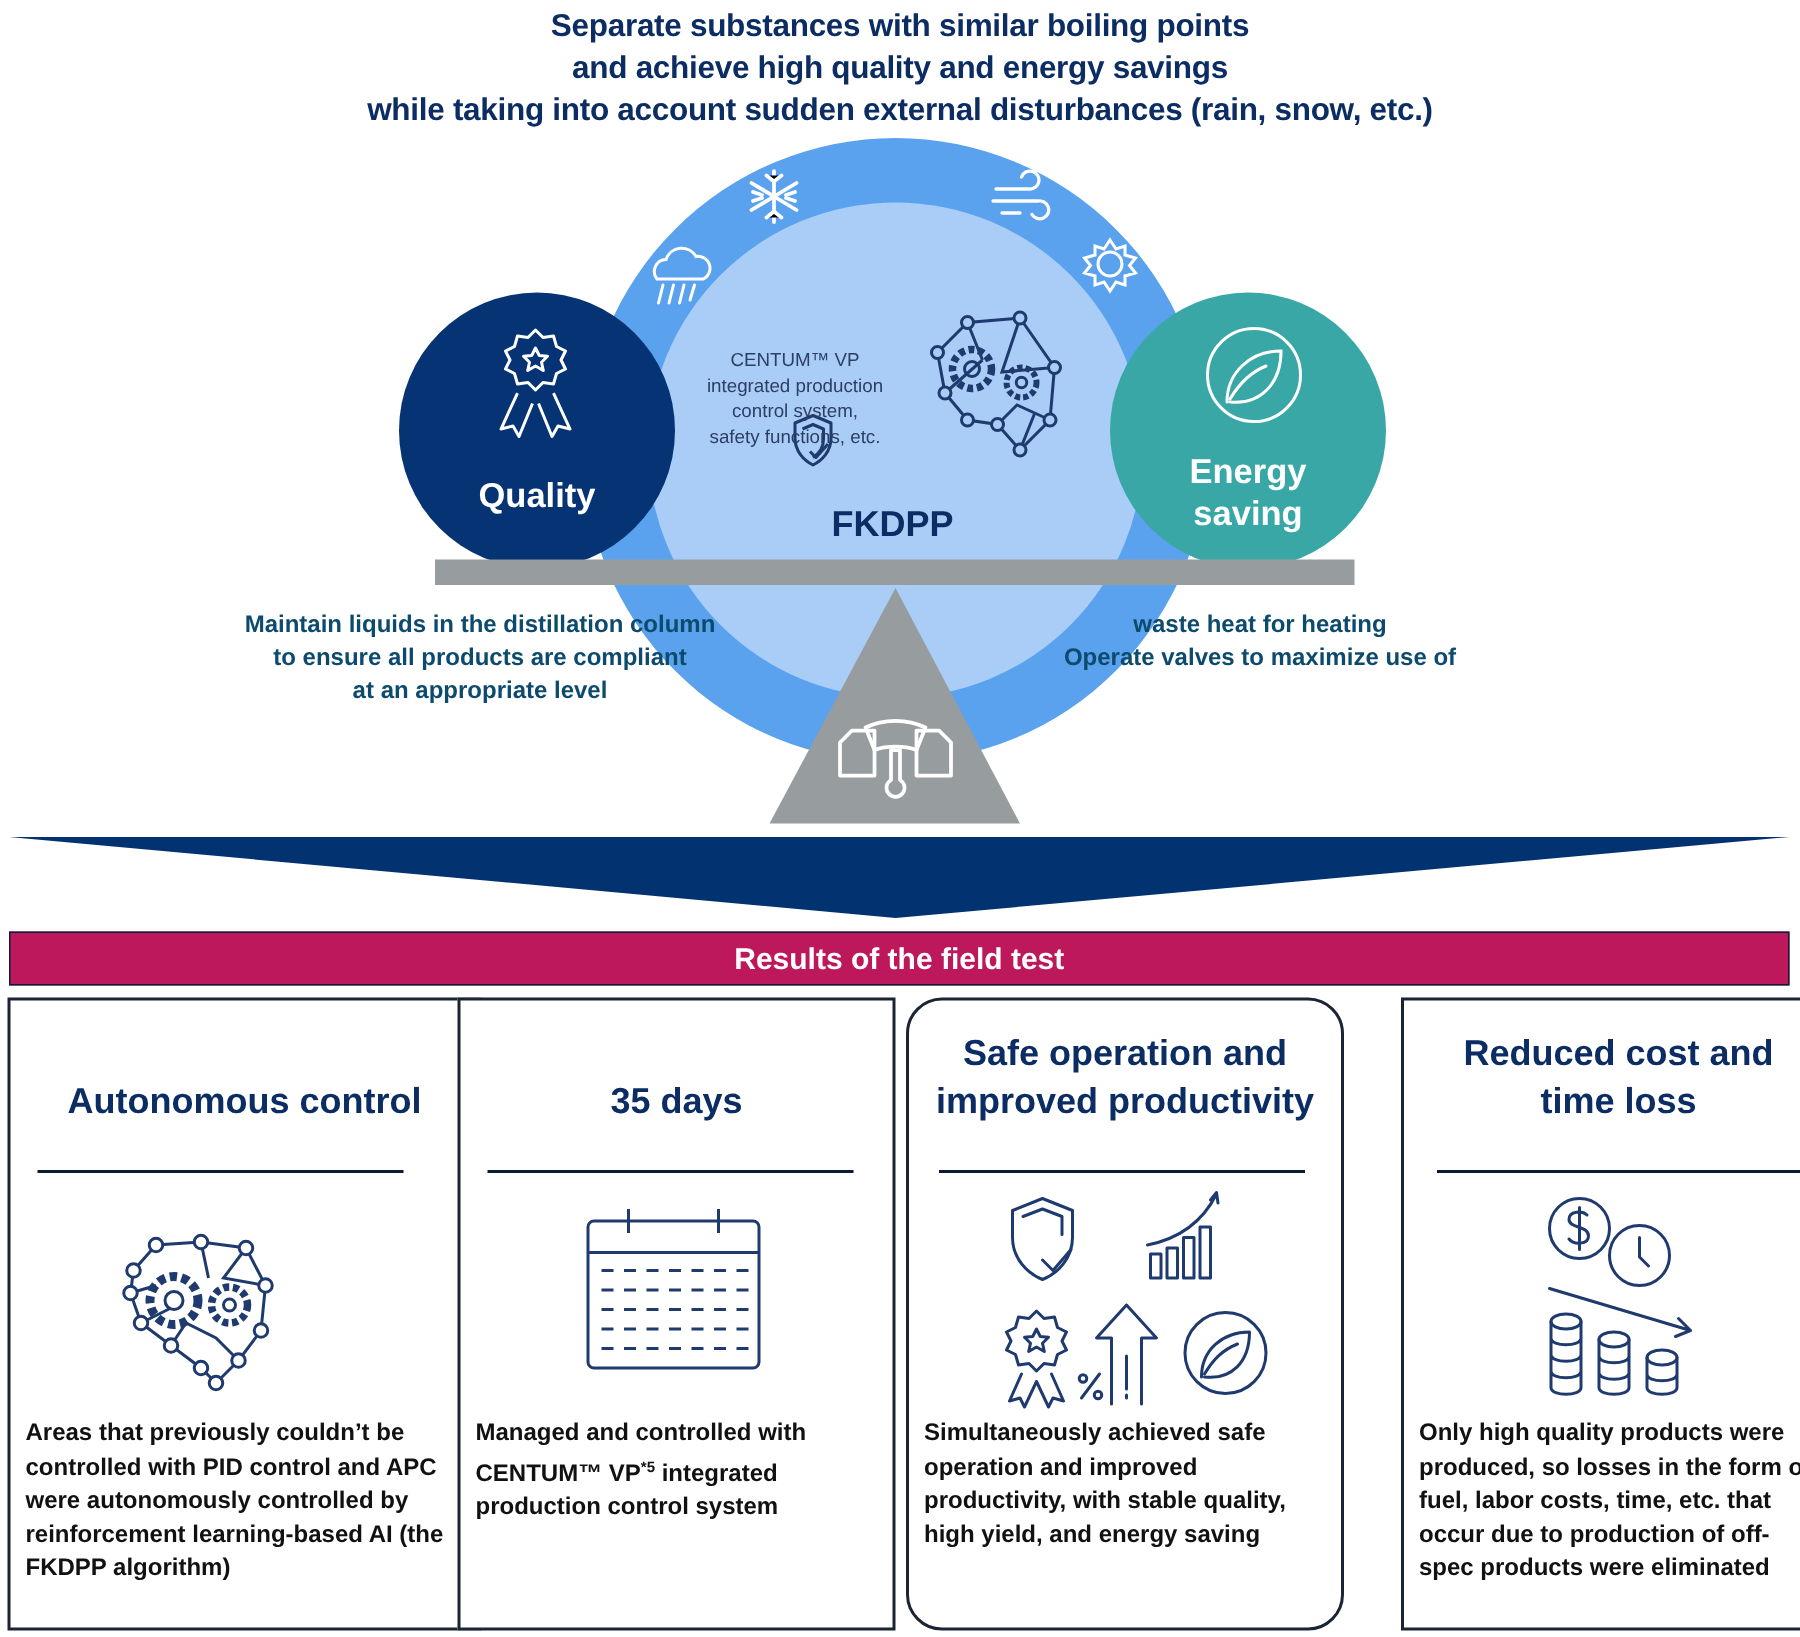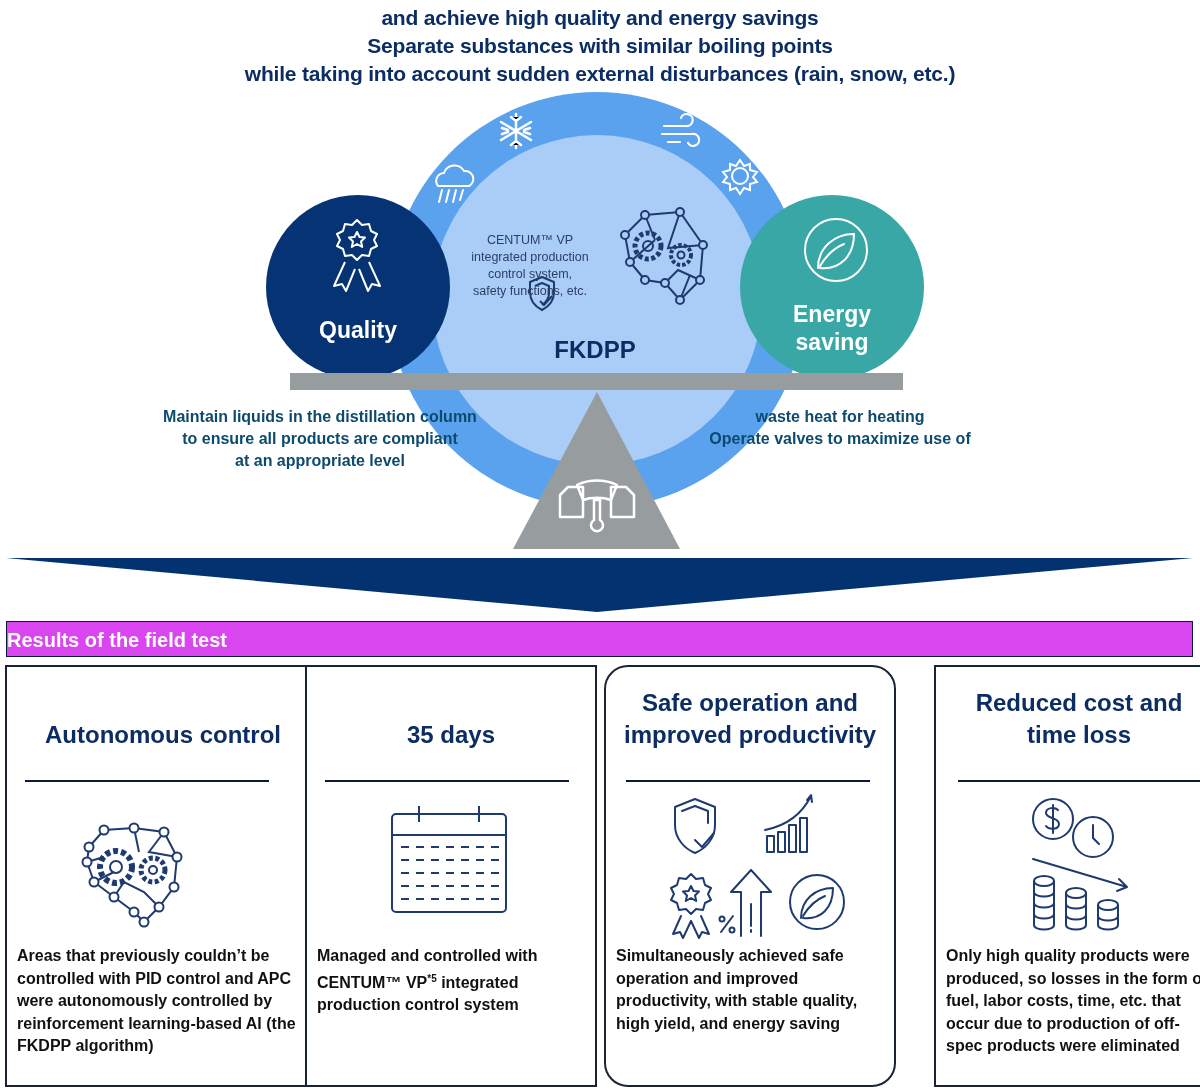--- a/index.html
+++ b/index.html
@@ -5,32 +5,32 @@
   html, body { margin:0; padding:0; background:#ffffff; }
   body { width:1200px; height:1091px; position:relative; overflow:hidden; font-family:"Liberation Sans", sans-serif; }
   .abs { position:absolute; }
   .headline { left:0; top:4px; width:1200px; text-align:center; color:#0c2d63; font-weight:bold; font-size:21px; line-height:28px; letter-spacing:-0.2px; }
   .headline div { white-space:nowrap; }
   svg.scene { position:absolute; left:0; top:0; }
   .side-text { color:#0c4a6e; font-weight:bold; font-size:16px; line-height:22px; text-align:center; white-space:nowrap; }
   .center-small { color:#2c3e66; font-size:12.5px; line-height:17px; text-align:center; white-space:nowrap; }
   .fkdpp { color:#0c2d63; font-weight:bold; font-size:24px; }
   .circle-label { color:#ffffff; font-weight:bold; font-size:23px; text-align:center; line-height:28px; }
-  .results-bar { left:6px; top:621px; width:1187px; height:36px; background:#d946ef; color:#fff; font-weight:bold; font-size:20px; line-height:36px; border:1px solid #0a1c3c; box-sizing:border-box; }
+  .results-bar { left:6px; top:621px; width:1187px; height:36px; background:#be185d; color:#fff; font-weight:bold; font-size:20px; text-align:center; line-height:36px; border:1px solid #0a1c3c; box-sizing:border-box; }
   .card { position:absolute; top:665px; height:422px; border:2px solid #1b2434; box-sizing:border-box; background:#fff; }
   .card-title { position:absolute; left:0; width:100%; text-align:center; color:#0c2d63; font-weight:bold; font-size:24px; line-height:32px; }
   .card-rule { position:absolute; height:2px; background:#0c1a33; }
   .card-body { position:absolute; left:10px; right:6px; color:#111; font-weight:bold; font-size:16px; line-height:22.5px; }
 </style>
 </head>
 <body>
 
 <div class="abs headline">
+  <div>Separate substances with similar boiling points</div>
   <div>and achieve high quality and energy savings</div>
-  <div>Separate substances with similar boiling points</div>
   <div>while taking into account sudden external disturbances (rain, snow, etc.)</div>
 </div>
 
 <svg class="scene" width="1200" height="620" viewBox="0 0 1200 620">
 
   <circle cx="597" cy="300" r="208" fill="#5aa2ee"></circle>
   <circle cx="597" cy="300" r="165" fill="#a9cdf6"></circle>
 
   <g stroke="#fff" stroke-width="2" fill="none" stroke-linecap="round">
     <path d="M438 186 a8 8 0 0 1 6-13 a11 11 0 0 1 20-2 a8 8 0 0 1 5 15 z"></path>

